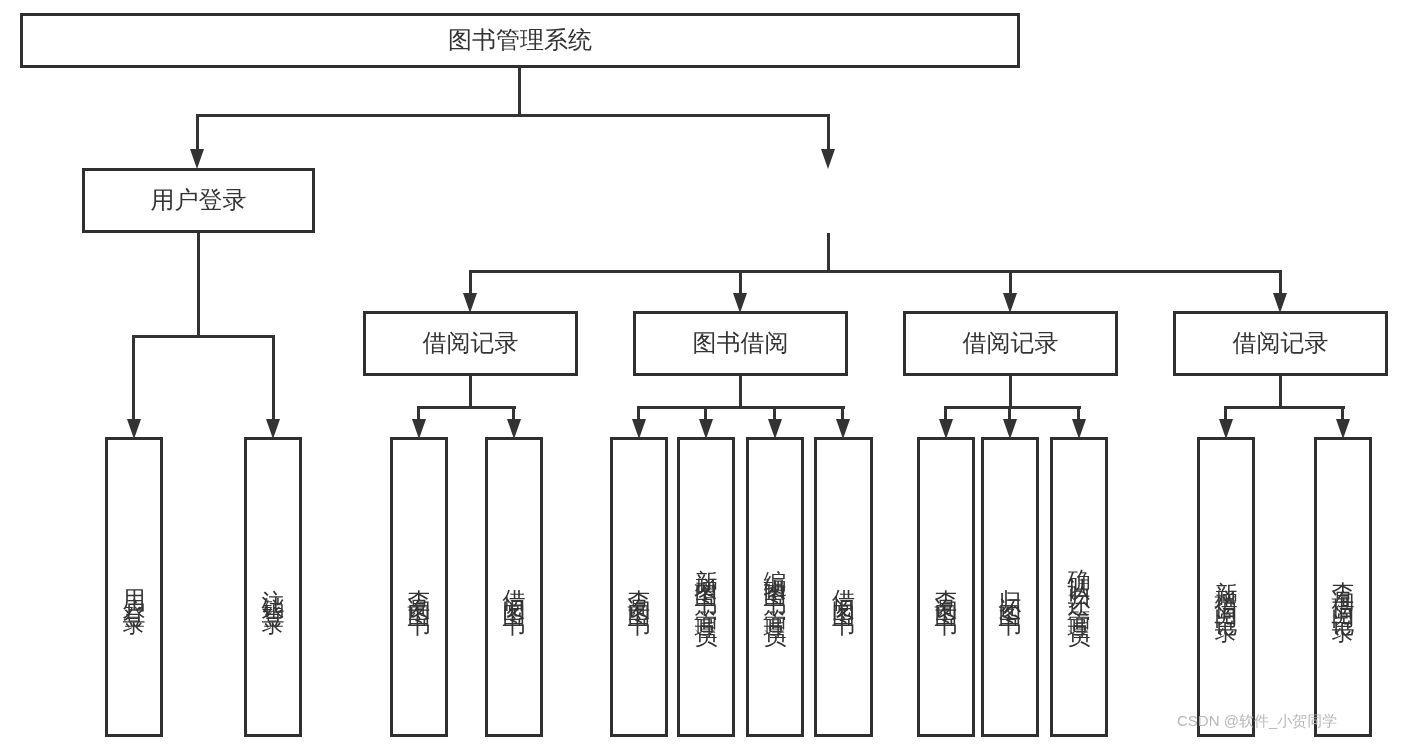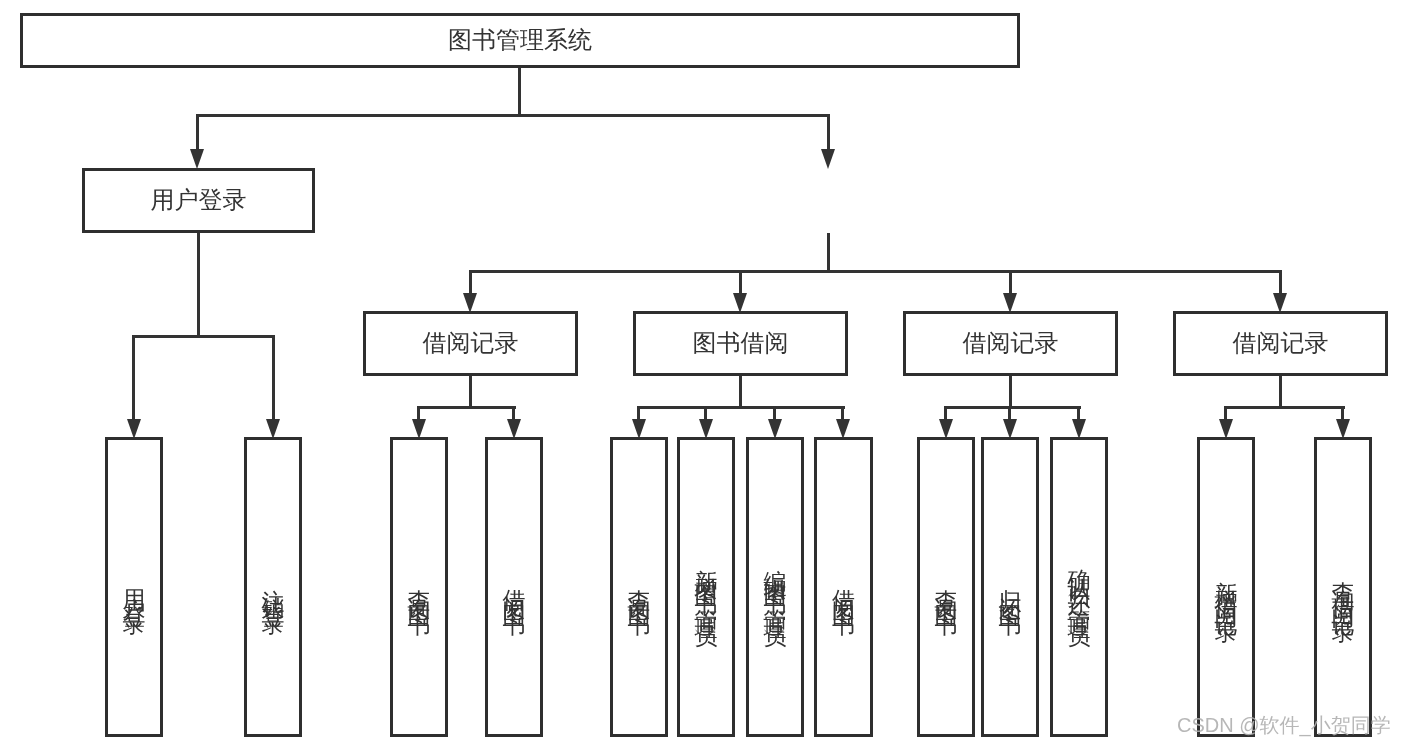--- a/index.html
+++ b/index.html
@@ -38,21 +38,21 @@
     position: absolute;
     width: 0; height: 0;
     border-left: 7px solid transparent;
     border-right: 7px solid transparent;
     border-top: 20px solid #333333;
   }
   .watermark {
     position: absolute;
     left: 1177px;
     top: 712px;
-    font-size: 20px;
+    font-size: 15px;
     color: #b0b0b0;
     opacity: 0.9;
     white-space: nowrap;
     z-index: 5;
   }
 </style>
 </head>
 <body>
 
 <div class="canvas">

